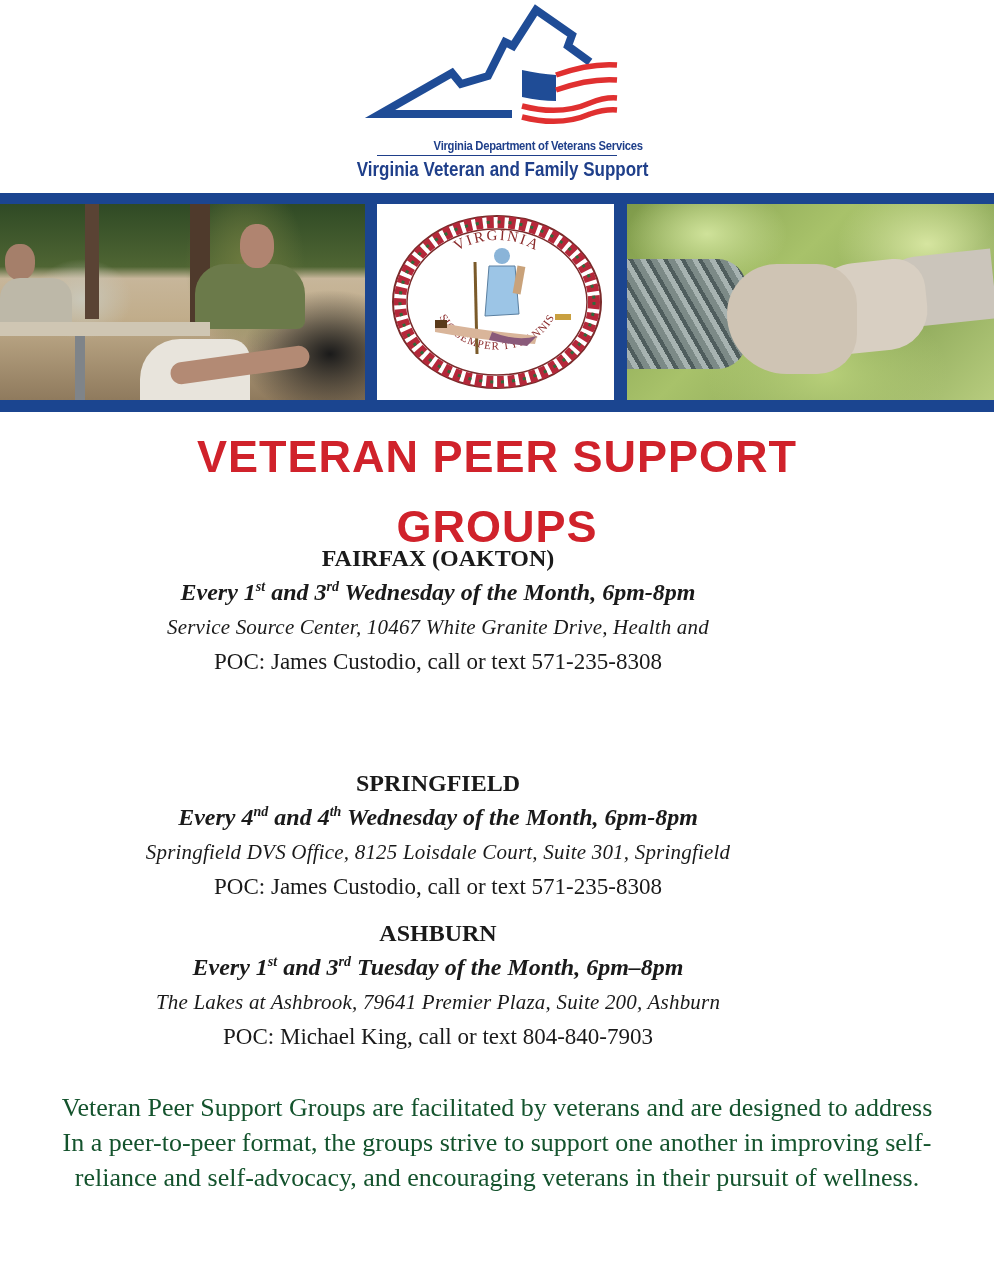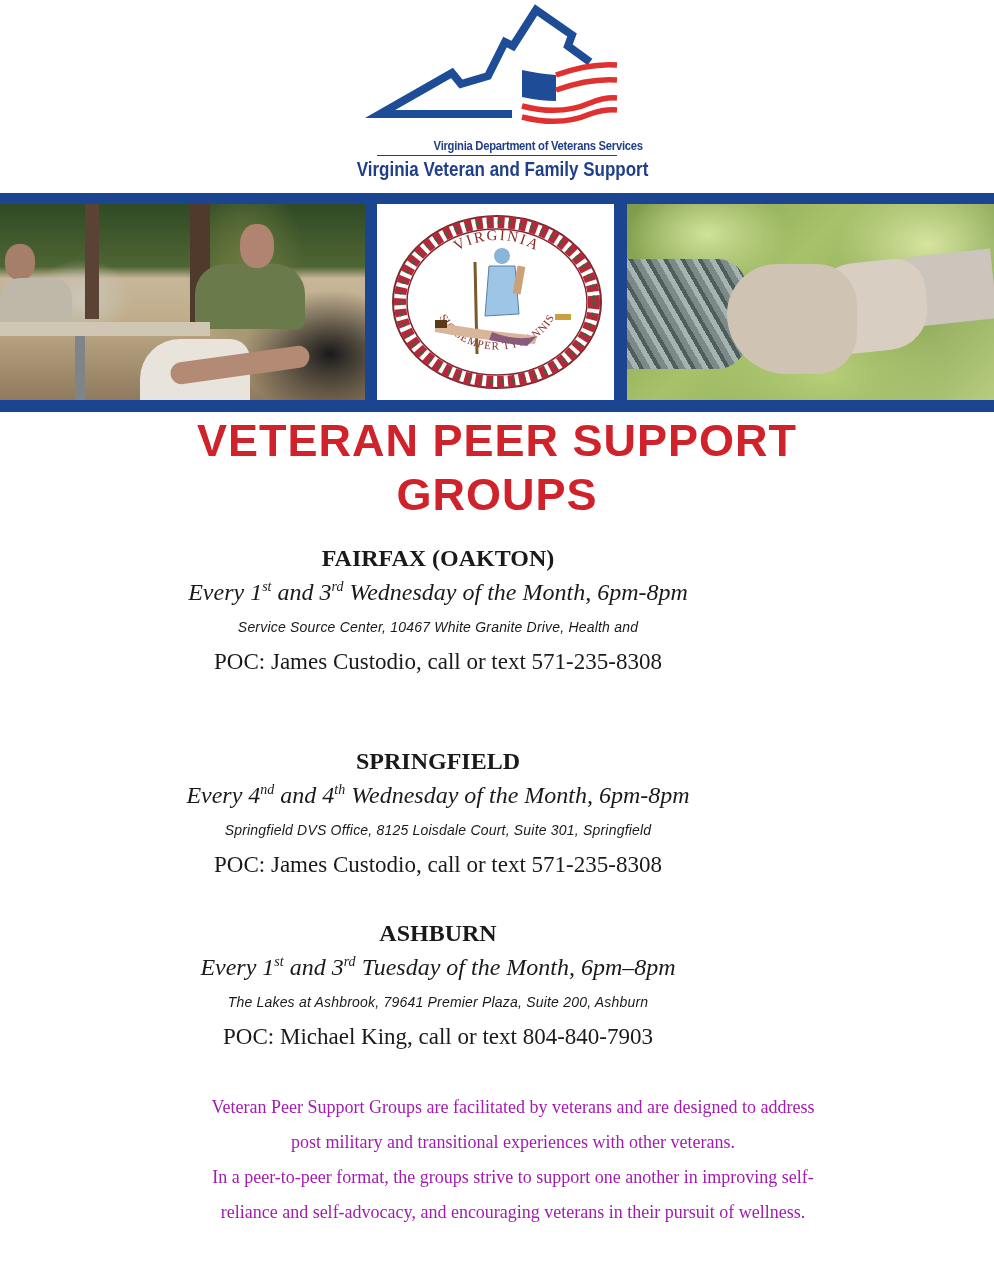--- a/index.html
+++ b/index.html
@@ -42,33 +42,33 @@
       linear-gradient(135deg, #7e9a4a 0%, #a8c26a 40%, #8ea95a 70%, #b7cc7e 100%);
   }
   .photo-right .sleeve { position: absolute; left: 0; top: 55px; width: 120px; height: 110px; background:
       repeating-linear-gradient(60deg, #7c8a87 0 6px, #a7b3b1 6px 11px, #4f5d5d 11px 15px); border-radius: 0 30px 30px 0; }
   .photo-right .hand1 { position: absolute; left: 100px; top: 60px; width: 130px; height: 110px; background: #cfc4b4; border-radius: 50px 40px 40px 60px; }
   .photo-right .hand2 { position: absolute; left: 180px; top: 58px; width: 120px; height: 90px; background: #d8cfc2; border-radius: 50px 30px 40px 40px; transform: rotate(-6deg); }
   .photo-right .forearm { position: absolute; left: 260px; top: 50px; width: 107px; height: 70px; background: #cbc5bb; border-radius: 30px 0 0 30px; transform: rotate(-6deg); }
 
   
   .title { position: absolute; left: 0; top: 414px; width: 994px; text-align: center; color: #d0222b; font-family: "Liberation Sans", sans-serif; font-weight: bold; font-size: 45px; line-height: 54px; letter-spacing: 1px; }
-  .title span { display: block; }
+  .title span { display: block; margin-top: 16px; }
 
   
   .group { position: absolute; left: 0; width: 876px; text-align: center; color: #1a1a1a; }
   .g-name { font-family: "Liberation Serif", serif; font-weight: bold; font-size: 24px; line-height: 34px; }
-  .g-sched { font-family: "Liberation Serif", serif; font-weight: normal; font-style: italic; font-size: 24px; line-height: 34px; }
+  .g-sched { font-family: "Liberation Serif", serif; font-weight: bold; font-style: italic; font-size: 24px; line-height: 34px; }
   .g-sched sup { font-size: 14px; line-height: 0; vertical-align: 9px; }
-  .g-addr { font-family: Liberation Sans, sans-serif; font-style: italic; font-size: 14px; line-height: 36px; letter-spacing: 0.2px; text-align: center; }
+  .g-addr { font-family: Liberation Serif, serif; font-style: italic; font-size: 21px; line-height: 36px; letter-spacing: 0.2px; text-align: center; }
   .g-addr .l2 { display: block; }
   .g-poc { font-family: "Liberation Serif", serif; font-size: 23px; line-height: 34px; }
 
   
-  .desc { position: absolute; left: 56px; top: 1090px; width: 914px; text-align: center; color: #a21caf; font-family: "Liberation Serif", serif; font-size: 18px; line-height: 35px; }
+  .desc { position: absolute; left: 40px; top: 1090px; width: 914px; text-align: center; color: #14532d; font-family: "Liberation Serif", serif; font-size: 26px; line-height: 35px; }
   .desc span { display: block; }
 </style>
 </head>
 <body>
 
 <div class="logo">
   <svg width="300" height="130" viewBox="360 0 300 130">
 
     <polyline points="590,62 568,46 572,35 536,10 513,46 505,42 488,76 461,84 452,73 380,114 512,114" fill="none" stroke="#1f4c96" stroke-width="8" stroke-linejoin="miter" stroke-linecap="butt"></polyline>
 
@@ -144,32 +144,31 @@
 
 <div class="group" style="top:541px;">
   <div class="g-name">FAIRFAX (OAKTON)</div>
   <div class="g-sched"><span>Every 1</span><sup>st</sup><span> and 3</span><sup>rd</sup><span> Wednesday of the Month, 6pm-8pm</span></div>
   <div class="g-addr">
     <span class="l2">Service Source Center, 10467 White Granite Drive, Health and</span>
   </div>
   <div class="g-poc">POC: James Custodio, call or text 571-235-8308</div>
 </div>
 
-<div class="group" style="top:744px;">
+<div class="group" style="top:766px;">
   <div class="g-name">SPRINGFIELD</div>
   <div class="g-sched"><span>Every 4</span><sup>nd</sup><span> and 4</span><sup>th</sup><span> Wednesday of the Month, 6pm-8pm</span></div>
   <div class="g-addr">Springfield DVS Office, 8125 Loisdale Court, Suite 301, Springfield</div>
   <div class="g-poc">POC: James Custodio, call or text 571-235-8308</div>
 </div>
 
 <div class="group" style="top:916px;">
   <div class="g-name">ASHBURN</div>
   <div class="g-sched"><span>Every 1</span><sup>st</sup><span> and 3</span><sup>rd</sup><span> Tuesday of the Month, 6pm–8pm</span></div>
   <div class="g-addr">The Lakes at Ashbrook, 79641 Premier Plaza, Suite 200, Ashburn</div>
   <div class="g-poc">POC: Michael King, call or text 804-840-7903</div>
 </div>
 
 <div class="desc">
   <span>Veteran Peer Support Groups are facilitated by veterans and are designed to address</span>
-  <span>post military and transitional experiences with other veterans.</span>
   <span>In a peer-to-peer format, the groups strive to support one another in improving self-</span>
   <span>reliance and self-advocacy, and encouraging veterans in their pursuit of wellness.</span>
 </div>
 
 </body></html>

